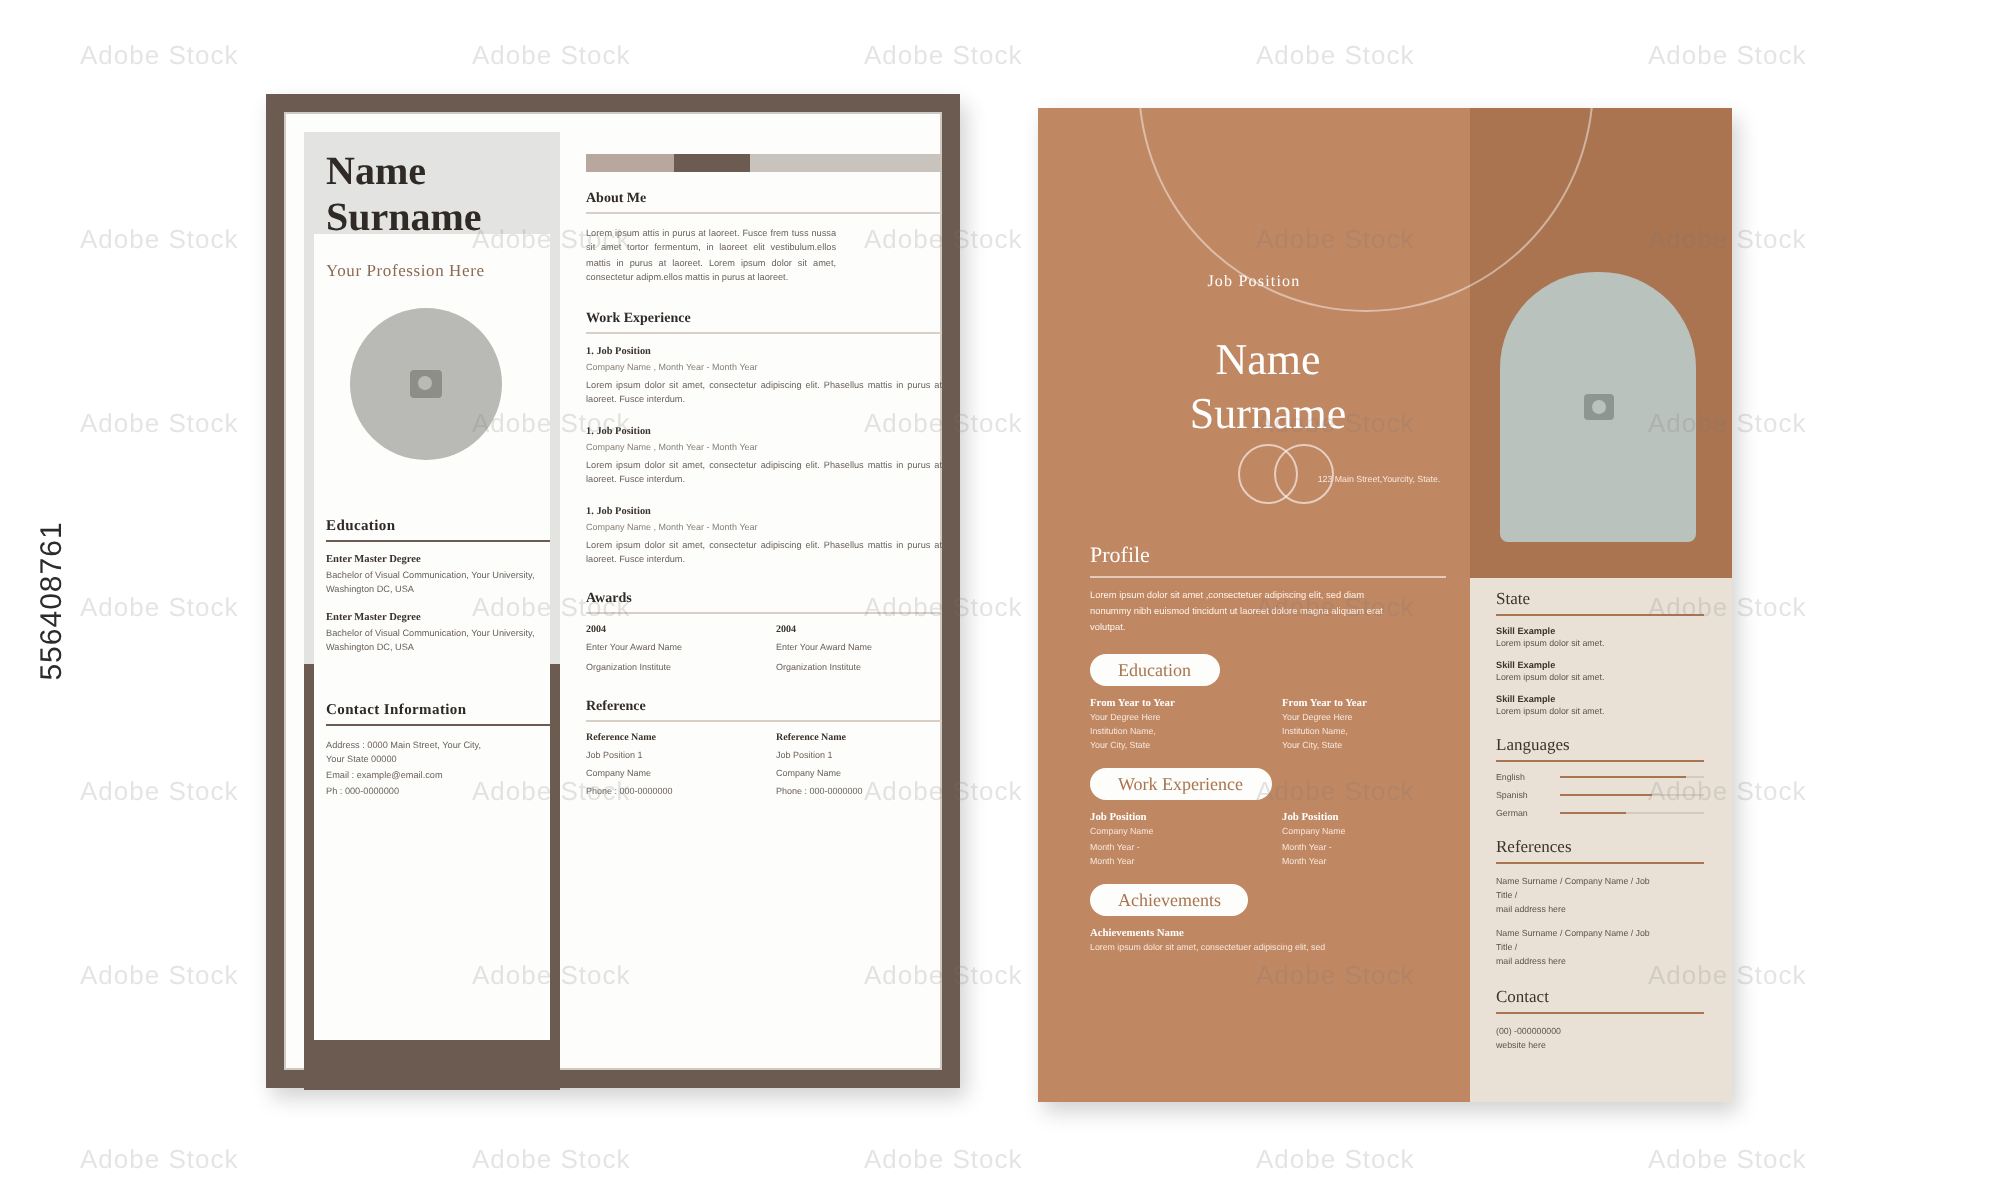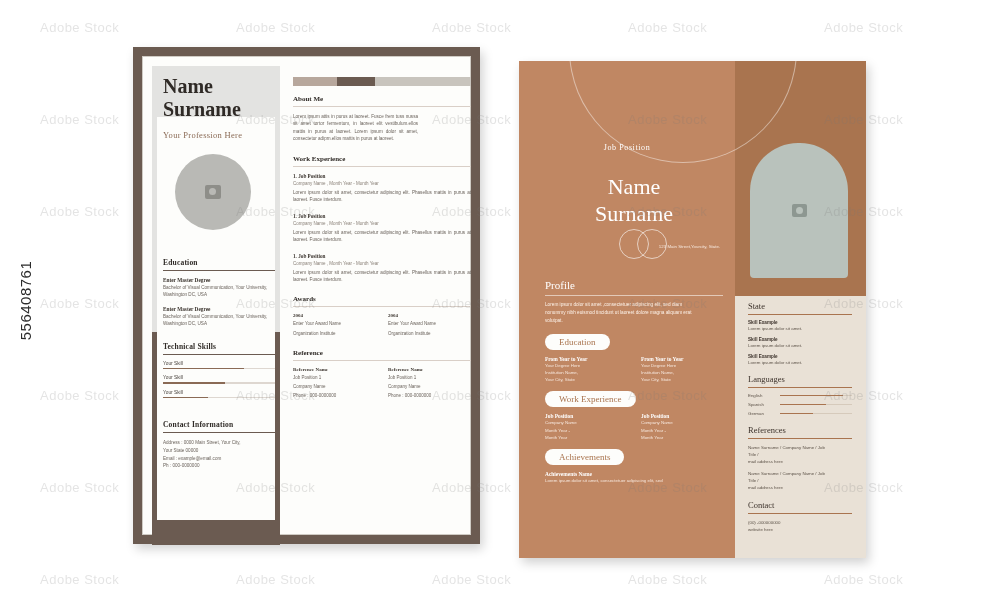--- a/index.html
+++ b/index.html
@@ -67,21 +67,21 @@
   .job-s { font-size:4.5px; color:#8a8178; margin:2px 0 3px; }
   .two-col { display:flex; gap:12px; }
   .two-col > div { flex:1; }
   .aw-y { font-family:"Liberation Serif", serif; font-weight:bold; font-size:5px; color:#3a332d; }
   .aw-b { font-size:4.5px; color:#6a625b; line-height:1.6; margin-top:2px; }
 
   .top-bars { position:absolute; left:150px; top:20px; width:178px; height:9px; display:flex; }
   .top-bars i { height:100%; }
 
   
-  #page2 { left:519px; top:61px; width:347px; height:497px; background:#c08763; overflow:hidden; }
+  #page2 { left:519px; top:54px; width:347px; height:497px; background:#c08763; overflow:hidden; }
   #p2-circle {
     position:absolute; left:50px; top:-68px; width:228px; height:170px;
     border:1px solid rgba(255,255,255,.45); border-radius:0 0 120px 120px; border-top:none;
   }
   #p2-rightcol { position:absolute; right:0; top:0; width:131px; height:100%; background:#a9744f; }
   #p2-beige { position:absolute; right:0; top:235px; width:131px; bottom:0; background:#e9e1d6; }
   #p2-photo {
     position:absolute; right:18px; top:82px; width:98px; height:135px;
     background:#b9c2bc; border-radius:48px 48px 4px 4px;
     display:flex; align-items:center; justify-content:center;
@@ -151,42 +151,20 @@
         <div style="margin-bottom:7px">
           <div class="edu-t">Enter Master Degree</div>
           <div class="edu-b">Bachelor of Visual Communication, Your University, Washington DC, USA</div>
         </div>
         <div>
           <div class="edu-t">Enter Master Degree</div>
           <div class="edu-b">Bachelor of Visual Communication, Your University, Washington DC, USA</div>
         </div>
       </div>
 
-      <div style="margin-top:14px">
-        <div class="sec-h">Technical Skills</div>
-        <div class="rule-dark"></div>
-        <div class="skill-row">
-          <div class="skill-n">Your Skill</div>
-          <div class="skill-bar">
-              <i style="width:72%"></i>
-            </div>
-        </div>
-        <div class="skill-row">
-          <div class="skill-n">Your Skill</div>
-          <div class="skill-bar">
-              <i style="width:55%"></i>
-            </div>
-        </div>
-        <div class="skill-row">
-          <div class="skill-n">Your Skill</div>
-          <div class="skill-bar">
-              <i style="width:40%"></i>
-            </div>
-        </div>
-      </div>
 
       <div style="margin-top:22px">
         <div class="sec-h">Contact Information</div>
         <div class="rule-dark"></div>
         <div class="ci-line">Address : 0000 Main Street, Your City,</div>
         <div class="ci-line">Your State 00000</div>
         <div class="ci-line">Email : example@email.com</div>
         <div class="ci-line">Ph : 000-0000000</div>
       </div>
     </div>

